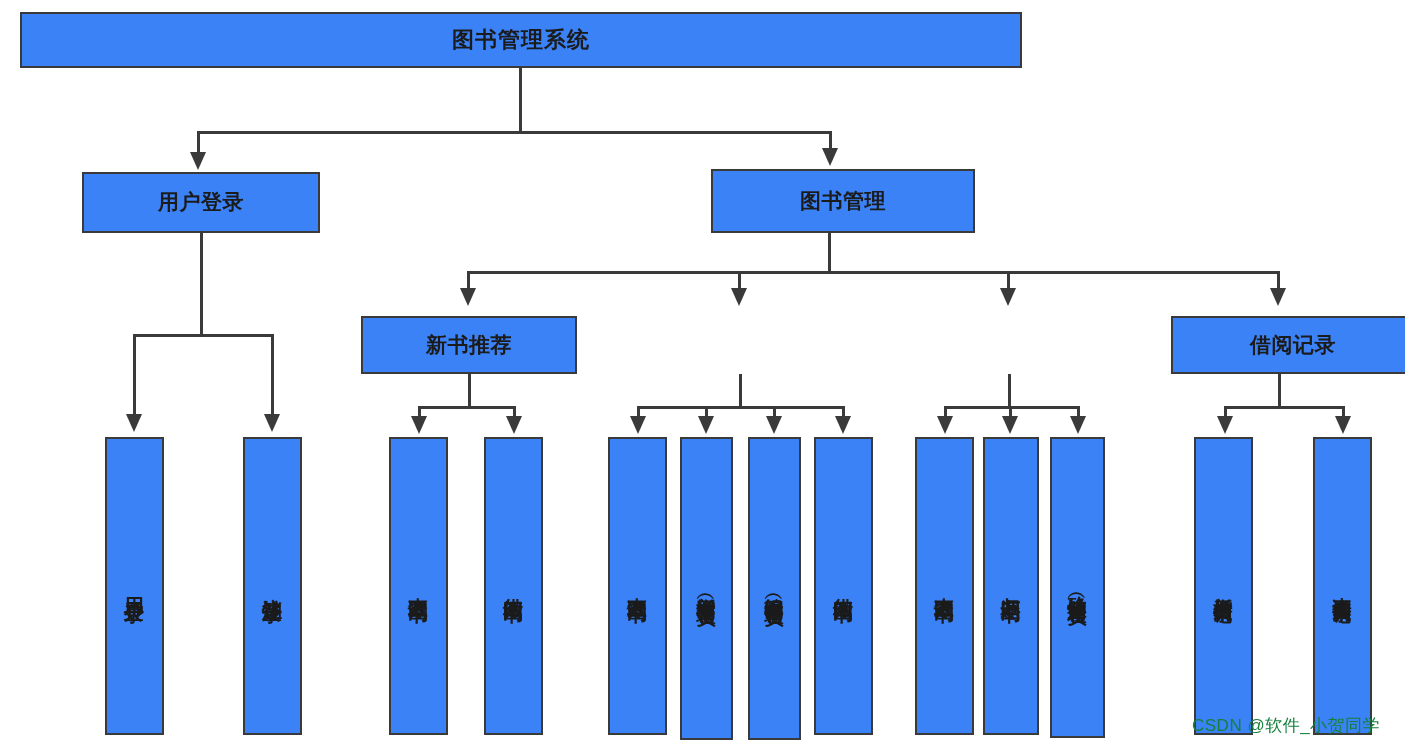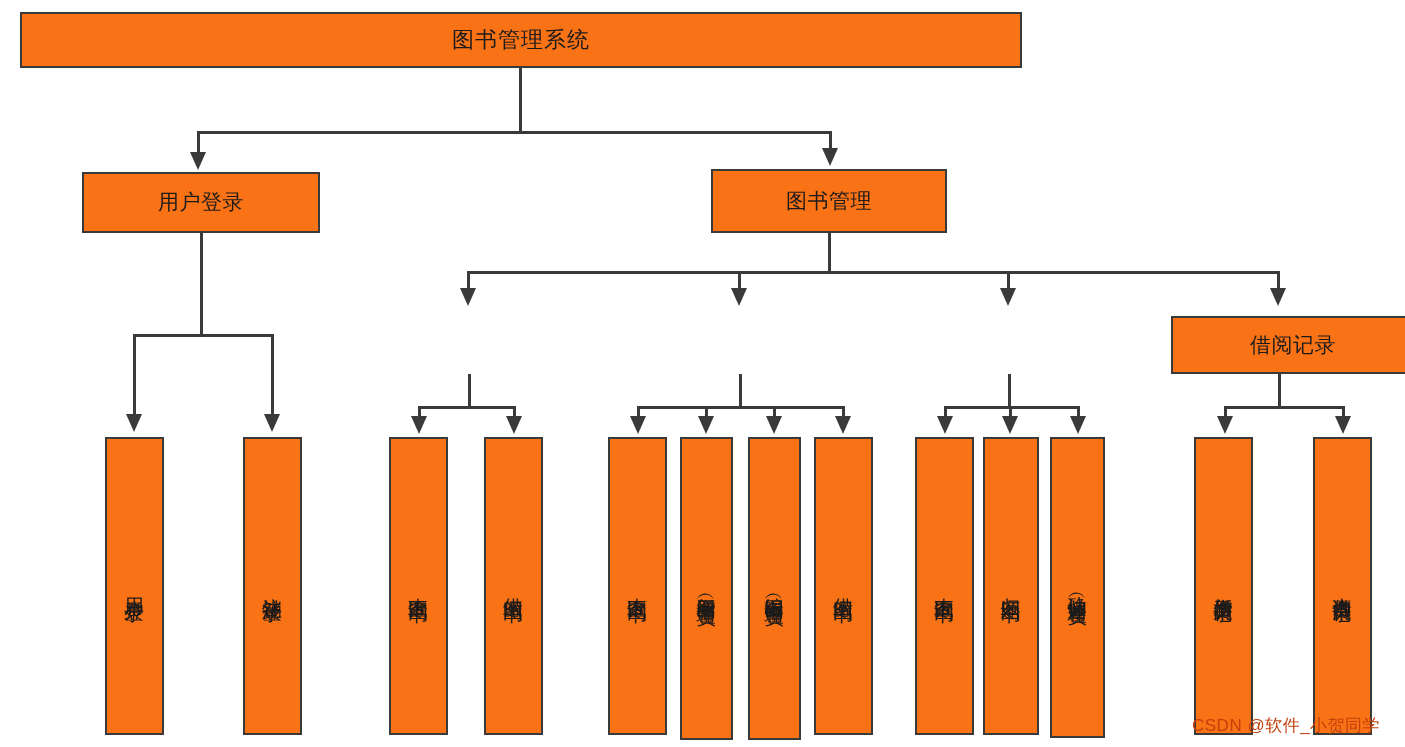--- a/index.html
+++ b/index.html
@@ -14,26 +14,27 @@
     position: relative;
     width: 1405px;
     height: 747px;
     background: #ffffff;
     overflow: hidden;
   }
   .node {
     position: absolute;
     box-sizing: border-box;
     border: 2.5px solid #3a3a3a;
-    background: #f97316;
+    background: #3b82f6;
     display: flex;
     align-items: center;
     justify-content: center;
     color: #1b1b1b;
     line-height: 1.18;
+    font-weight: bold;
   }
   .node .label {
     display: block;
     text-align: center;
     white-space: pre-line;
   }
   
   .node.h .label {
     font-size: 21px;
     letter-spacing: 0.5px;
@@ -69,21 +70,21 @@
   .arrow {
     position: absolute;
     width: 0;
     height: 0;
     border-left: 8px solid transparent;
     border-right: 8px solid transparent;
     border-top: 18px solid #3a3a3a;
   }
   .watermark {
     position: absolute;
-    color: #c2410c;
+    color: #15803d;
     font-size: 17px;
     letter-spacing: 0.5px;
     white-space: nowrap;
     user-select: none;
   }
 </style>
 </head>
 <body>
 
 <div id="canvas">
@@ -97,21 +98,21 @@
   <div class="ln hl" style="left:197px; top:131px; width:635px; height:2.5px;"></div>
 
   <div class="ln vl" style="left:197px; top:131px; width:2.5px; height:27px;"></div>
   <div class="arrow" style="left:190px; top:152px;"></div>
   <div class="ln vl" style="left:829px; top:131px; width:2.5px; height:27px;"></div>
   <div class="arrow" style="left:822px; top:148px;"></div>
 
   <div class="node h" style="left:82px; top:172px; width:238px; height:61px;">
     <span class="label">用户登录</span>
   </div>
-  <div class="node h" style="left:711px; top:169px; width:236px; height:64px;">
+  <div class="node h" style="left:711px; top:169px; width:264px; height:64px;">
     <span class="label">图书管理</span>
   </div>
 
   <div class="ln vl" style="left:200px; top:233px; width:2.5px; height:103px;"></div>
   <div class="ln hl" style="left:133px; top:334px; width:140px; height:2.5px;"></div>
   <div class="ln vl" style="left:133px; top:334px; width:2.5px; height:85px;"></div>
   <div class="arrow" style="left:126px; top:414px;"></div>
   <div class="ln vl" style="left:271px; top:334px; width:2.5px; height:85px;"></div>
   <div class="arrow" style="left:264px; top:414px;"></div>
 
@@ -127,20 +128,23 @@
 
   <div class="ln vl" style="left:467px; top:271px; width:2.5px; height:22px;"></div>
   <div class="arrow" style="left:460px; top:288px;"></div>
   <div class="ln vl" style="left:738px; top:271px; width:2.5px; height:22px;"></div>
   <div class="arrow" style="left:731px; top:288px;"></div>
   <div class="ln vl" style="left:1007px; top:271px; width:2.5px; height:22px;"></div>
   <div class="arrow" style="left:1000px; top:288px;"></div>
   <div class="ln vl" style="left:1277px; top:271px; width:2.5px; height:22px;"></div>
   <div class="arrow" style="left:1270px; top:288px;"></div>
 
+  <div class="node h" style="left:361px; top:316px; width:216px; height:58px;">
+    <span class="label">新书推荐</span>
+  </div>
   <div class="node h" style="left:1171px; top:316px; width:244px; height:58px;">
     <span class="label">借阅记录</span>
   </div>
 
   <div class="ln vl" style="left:468px; top:374px; width:2.5px; height:34px;"></div>
   <div class="ln hl" style="left:418px; top:406px; width:97px; height:2.5px;"></div>
   <div class="ln vl" style="left:418px; top:406px; width:2.5px; height:14px;"></div>
   <div class="arrow" style="left:411px; top:416px;"></div>
   <div class="ln vl" style="left:513px; top:406px; width:2.5px; height:14px;"></div>
   <div class="arrow" style="left:506px; top:416px;"></div>

